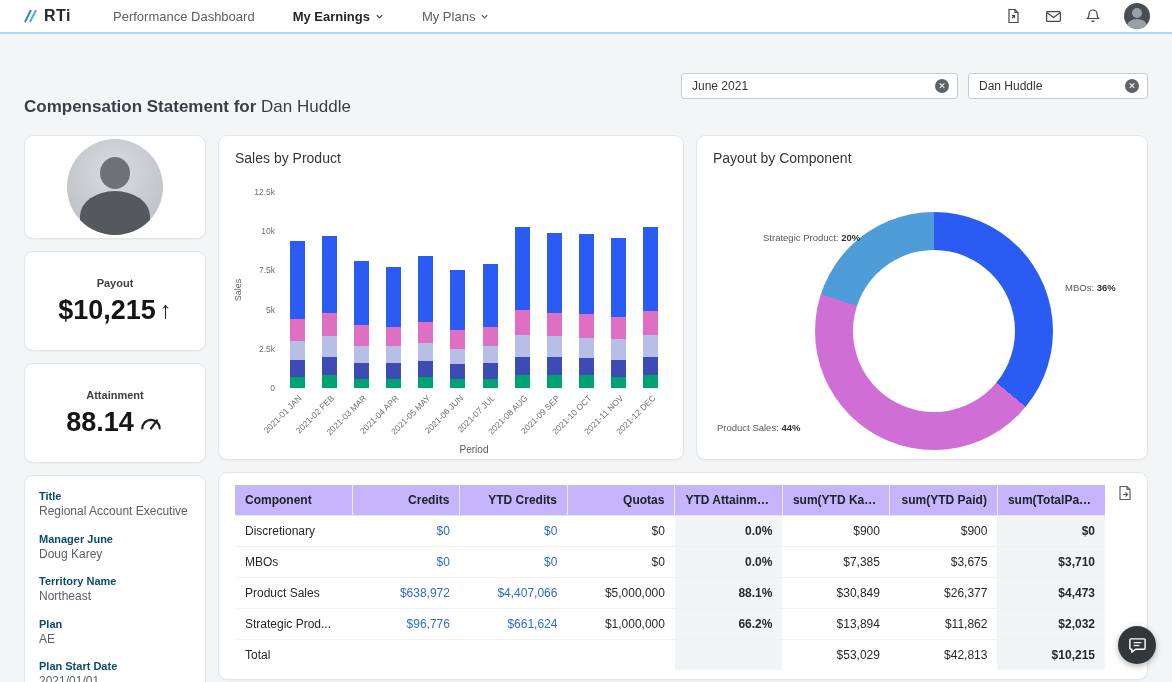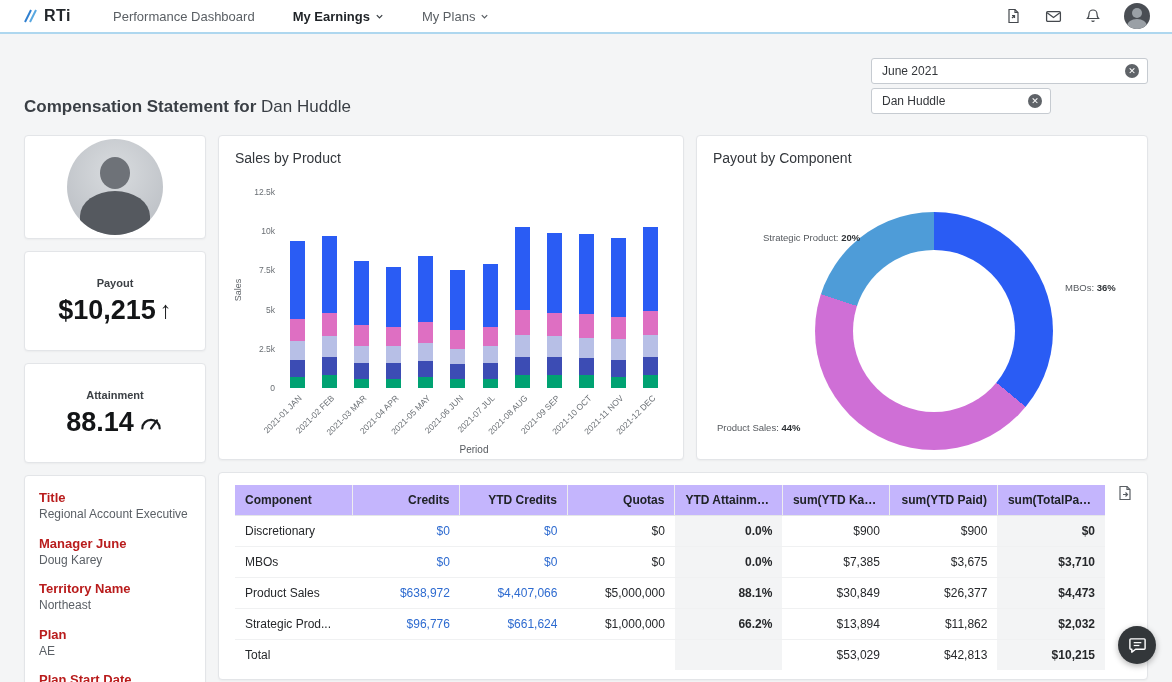--- a/index.html
+++ b/index.html
@@ -19,46 +19,46 @@
   .nav-icon { width:18px; height:18px; display:flex; align-items:center; justify-content:center; cursor:pointer; }
   .avatar { width:26px; height:26px; border-radius:50%; background:#4a4e54; position:relative; overflow:hidden; cursor:pointer; }
   .avatar::before { content:""; position:absolute; top:5px; left:8px; width:10px; height:10px; border-radius:50%; background:#9aa0a6; }
   .avatar::after { content:""; position:absolute; top:16px; left:3px; width:20px; height:14px; border-radius:50% 50% 0 0; background:#9aa0a6; }
 
   
   .main { padding:16px 24px 0; }
   .page-header { display:flex; align-items:center; justify-content:space-between; margin:4px 0 18px; }
   .page-title { font-size:17px; color:#3a3f45;margin-top:43px; }
   .page-title .bold { font-weight:bold; }
-  .filters { display:flex; gap:4px;flex-direction:column; }
+  .filters { display:flex; gap:10px; }
   .filter-input { height:26px; background:#fff; border:1px solid #c6cbd1; border-radius:3px;
                   display:flex; align-items:center; justify-content:space-between; padding:0 8px 0 10px;
                   font-size:12px; color:#33363a; cursor:text; }
   .filter-period { width:277px; }
   .filter-payee { width:180px; }
   .clear-btn { width:14px; height:14px; border-radius:50%; background:#5f6368; color:#fff; font-size:9px;
                display:flex; align-items:center; justify-content:center; cursor:pointer; flex:0 0 auto; }
 
   .grid { display:grid; grid-template-columns:182px 466px 1fr; grid-template-rows:325px 208px; gap:12px; }
 
-  .card { background:#fff; border:1px solid #e3e5e8; border-radius:4px; box-shadow:0 1px 2px rgba(0,0,0,.04); }
+  .card { background:#fff; border:1px solid #e3e5e8; border-radius:9px; box-shadow:0 1px 2px rgba(0,0,0,.04); }
 
   
   .left-col { grid-row:1 / 3; display:flex; flex-direction:column; gap:12px; }
   .photo-card { height:104px; display:flex; align-items:center; justify-content:center; flex:0 0 auto; }
   .profile-photo { width:96px; height:96px; border-radius:50%; background:radial-gradient(circle at 50% 35%, #d9dcdf, #b6bac0); position:relative; overflow:hidden; }
   .profile-photo .head { position:absolute; top:18px; left:33px; width:30px; height:32px; border-radius:50%; background:#6e7278; }
   .profile-photo .shoulders { position:absolute; top:52px; left:13px; width:70px; height:50px; border-radius:50% 50% 0 0; background:#55595f; }
   .stat-card { height:100px; flex:0 0 auto; display:flex; flex-direction:column; align-items:center; justify-content:center; gap:6px; }
   .stat-label { font-size:11px; font-weight:bold; color:#3c4045; }
   .stat-value { font-size:27px; font-weight:bold; color:#131517; display:flex; align-items:center; gap:4px; }
   .up-arrow { font-size:24px; font-weight:normal; color:#1a1c1e; }
   .details-card { flex:1; padding:14px 14px; margin-bottom:-22px; overflow:hidden; }
   .detail-item { margin-bottom:13px; }
-  .detail-label { font-size:13px; font-weight:bold; color:#b91c1c; margin-bottom:2px; }
+  .detail-label { font-size:11px; font-weight:bold; color:#0c4a6e; margin-bottom:2px; }
   .detail-value { font-size:12px; color:#5b6066; line-height:1.3; }
 
   
   .chart-card { padding:14px 16px; position:relative; }
   .card-title { font-size:14px; color:#33373c; }
 
   
   .bar-chart { display:flex; margin-top:26px; }
   .ylab-col { width:14px; position:relative; height:196px; }
   .ylab { position:absolute; top:50%; left:0; transform:translate(-2px,-50%) rotate(180deg); writing-mode:vertical-rl; font-size:9px; color:#5f6368; }

